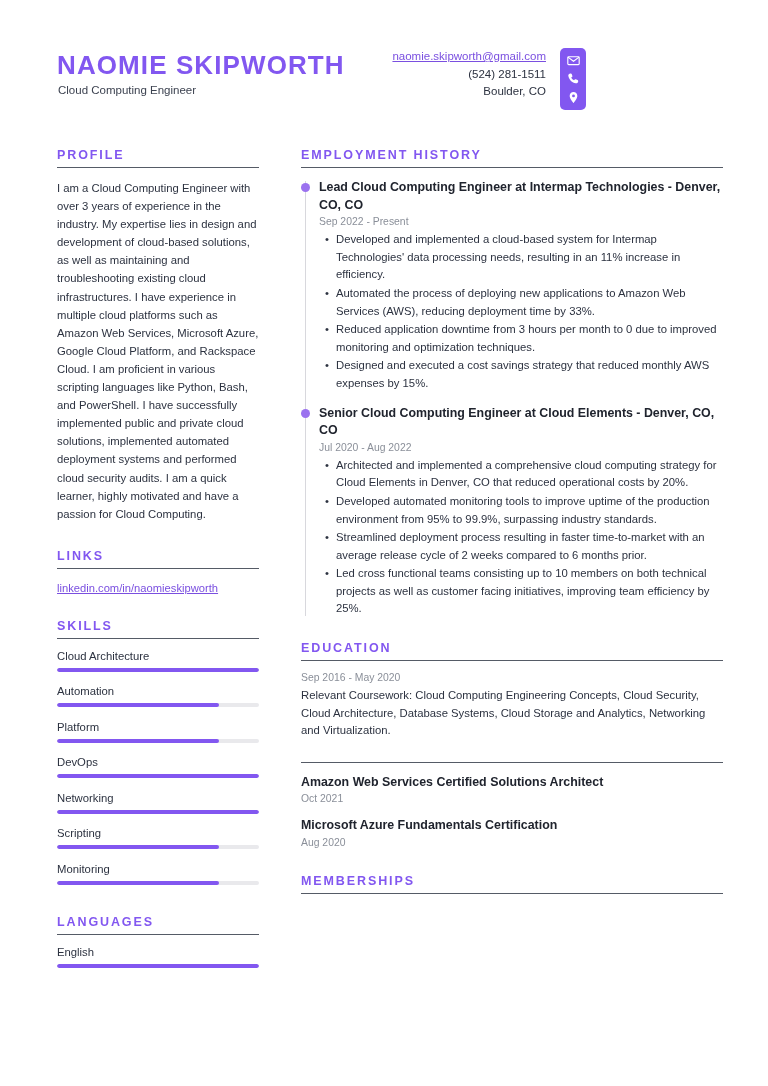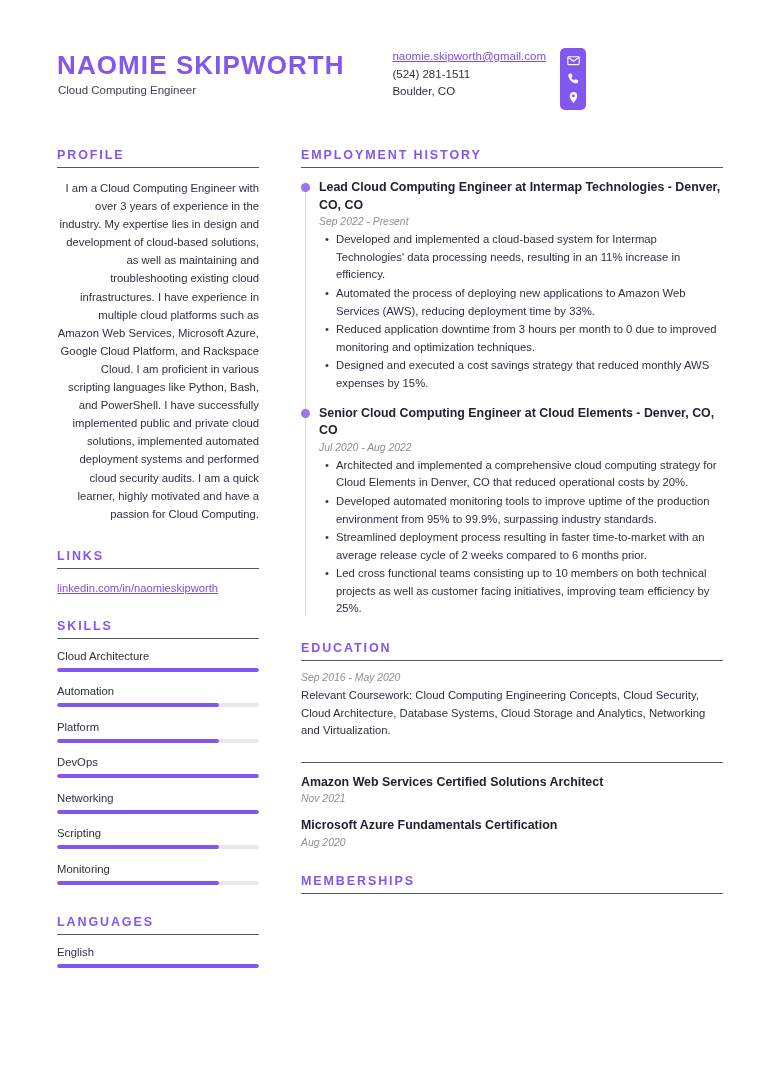--- a/index.html
+++ b/index.html
@@ -39,21 +39,21 @@
   .job-title {
     position: absolute;
     left: 58px; top: 84px;
     font-size: 11.5px;
     color: #3c4250;
     white-space: nowrap;
   }
   .contact-block {
     position: absolute;
     right: 78px; top: 48px;
-    text-align: left;
+    text-align: right;
     font-size: 11.5px;
     line-height: 17.5px;
     color: #2c3240;
   }
   .contact-email {
     color: #7a4fe0;
     text-decoration: underline;
     display: block;
     cursor: pointer;
   }
@@ -99,21 +99,21 @@
   .section-rule {
     border-bottom: 1.6px solid #555b66;
     margin-bottom: 11px;
   }
 
   
   .profile-text {
     font-size: 11.3px;
     line-height: 18.1px;
     color: #2c3240;
-    text-align: right;
+    text-align: left;
   }
 
   
   .link-item {
     font-size: 11.2px;
     color: #7a4fe0;
     text-decoration: underline;
     line-height: 17px;
     cursor: pointer;
     word-break: break-all;
@@ -167,21 +167,20 @@
     font-size: 12.4px;
     font-weight: bold;
     line-height: 17.6px;
     color: #20242e;
   }
   .entry-date {
     font-size: 10.4px;
     color: #8a8f99;
     margin-top: 2px;
     margin-bottom: 4px;
-    font-style: italic;
   }
   .bullets {
     margin: 0;
     padding-left: 17px;
     list-style: none;
   }
   .bullets li {
     position: relative;
     font-size: 11.3px;
     line-height: 17.6px;
@@ -369,21 +368,21 @@
         <div class="block-desc">Relevant Coursework: Cloud Computing Engineering Concepts, Cloud Security, Cloud Architecture, Database Systems, Cloud Storage and Analytics, Networking and Virtualization.</div>
       </div>
     </div>
 
     <div class="spacer-md"></div>
 
     <div class="section">
       <div class="section-rule"></div>
       <div class="block">
         <div class="entry-title">Amazon Web Services Certified Solutions Architect</div>
-        <div class="entry-date">Nov 2021</div>
+        <div class="entry-date">Oct 2021</div>
       </div>
       <div class="block">
         <div class="entry-title">Microsoft Azure Fundamentals Certification</div>
         <div class="entry-date">Aug 2020</div>
       </div>
     </div>
 
     <div class="spacer-md"></div>
 
     <div class="section">

